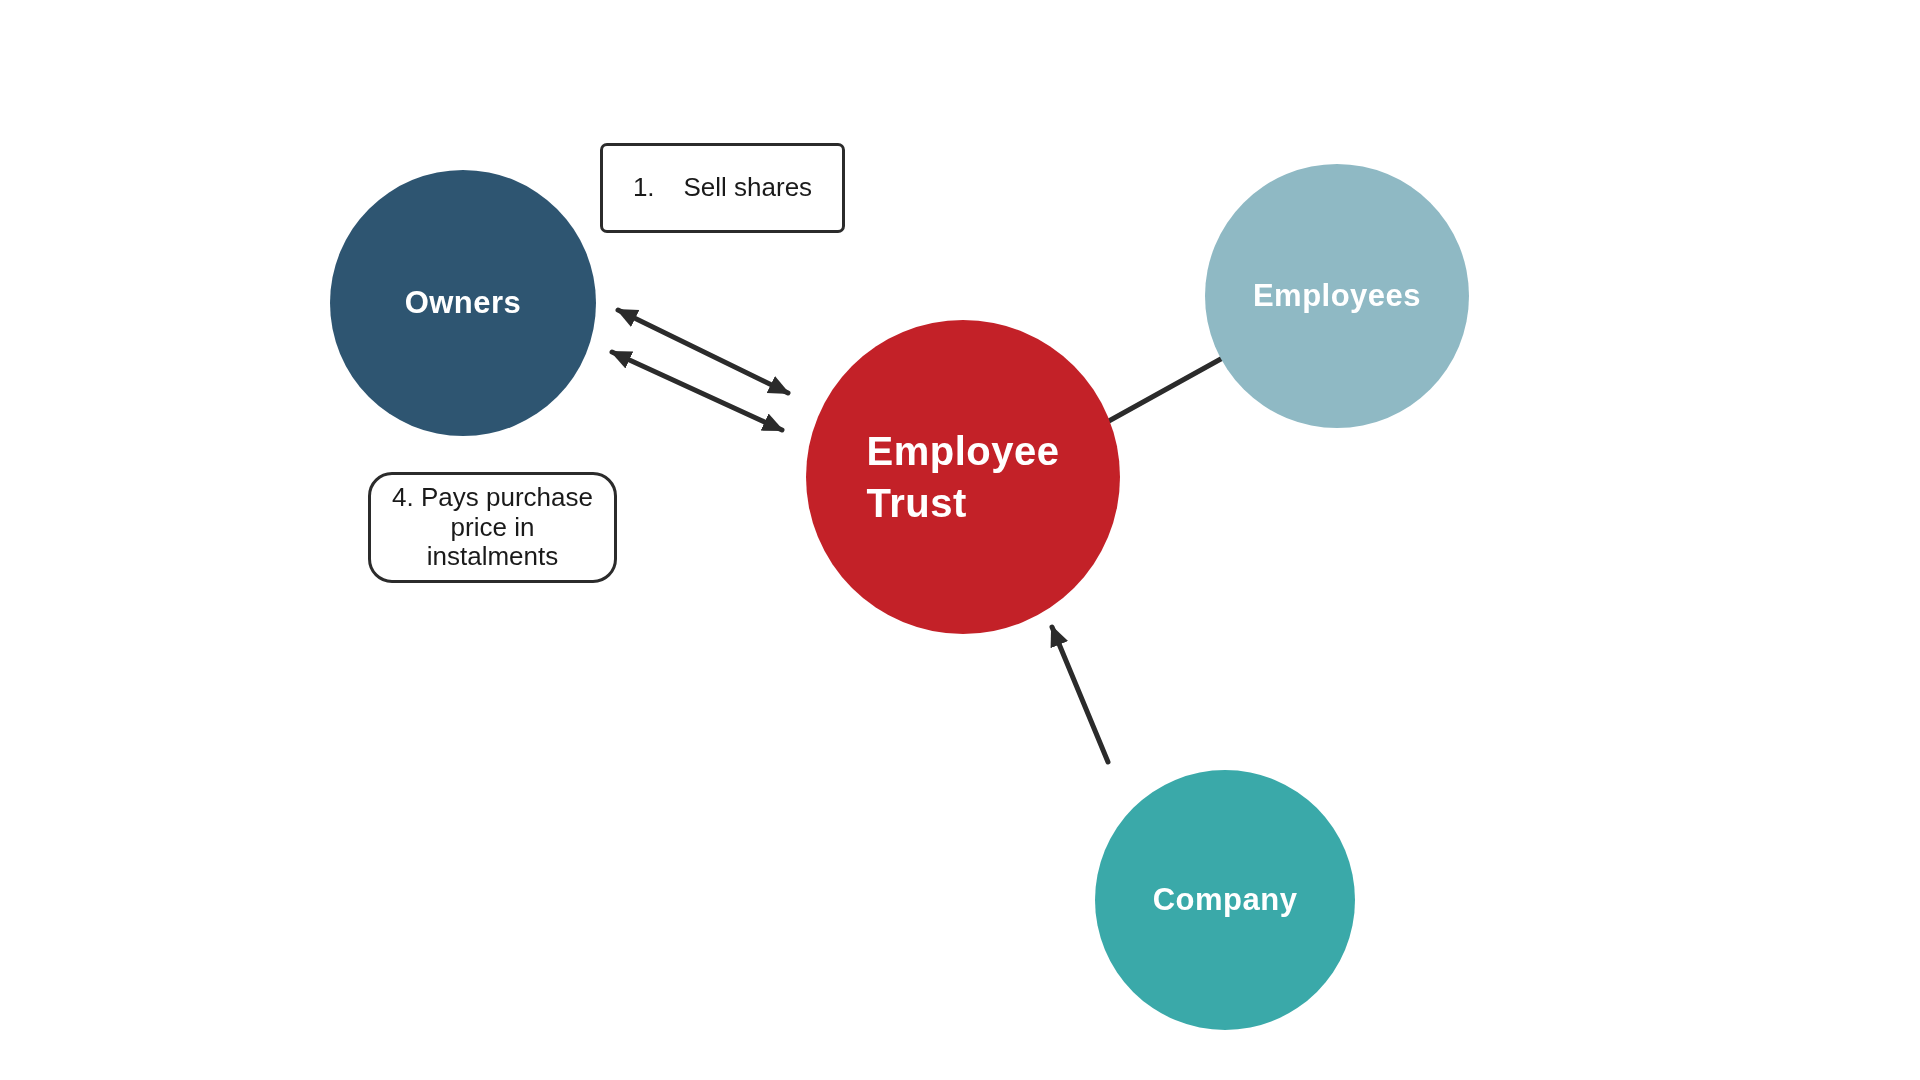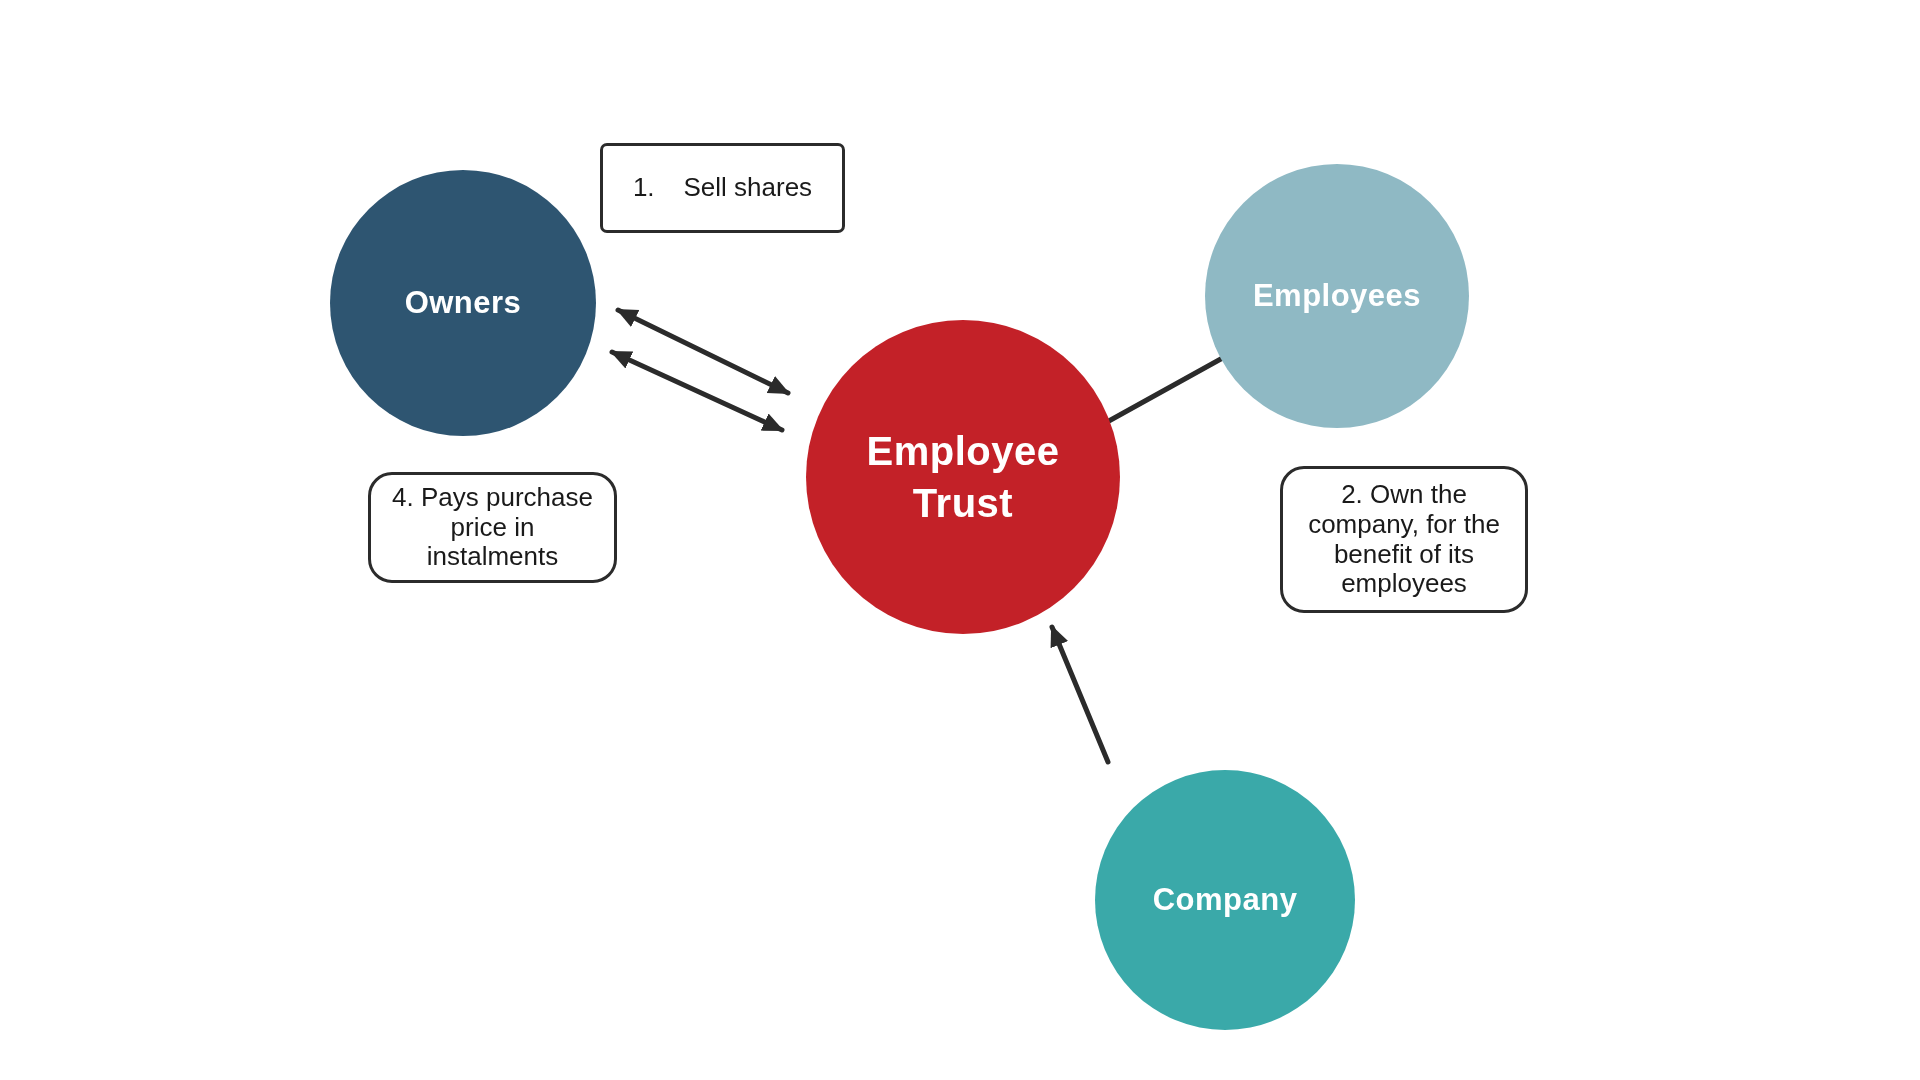--- a/index.html
+++ b/index.html
@@ -34,21 +34,21 @@
   .connectors line {
     stroke: var(--connector);
     stroke-width: 5;
     stroke-linecap: round;
   }
   .connectors marker path { fill: var(--connector); }
   .node {
     position: absolute;
     border-radius: 50%;
     display: flex; align-items: center; justify-content: center;
-    text-align: center;
+    text-align: left;
   }
   .node .node-label {
     color: var(--label_text);
     font-weight: bold;
     font-size: 31px;
     letter-spacing: 0.5px;
     white-space: pre-line;
     line-height: 1.25;
   }
   .node-owners    { left: 330px;  top: 170px; width: 266px; height: 266px; background: var(--owners); }
@@ -106,26 +106,20 @@
   </div>
 
   <div class="node node-company">
     <span class="node-label">Company</span>
   </div>
 
   <div class="callout callout-step1">
     <span class="callout-text">1.    Sell shares</span>
   </div>
 
-  <div class="callout callout-step2">
-    <span class="callout-text">2. Own the
-company, for the
-benefit of its
-employees</span>
-  </div>
 
 
   <div class="callout callout-step4">
     <span class="callout-text">4. Pays purchase
 price in
 instalments</span>
   </div>
 
 </div>
 

